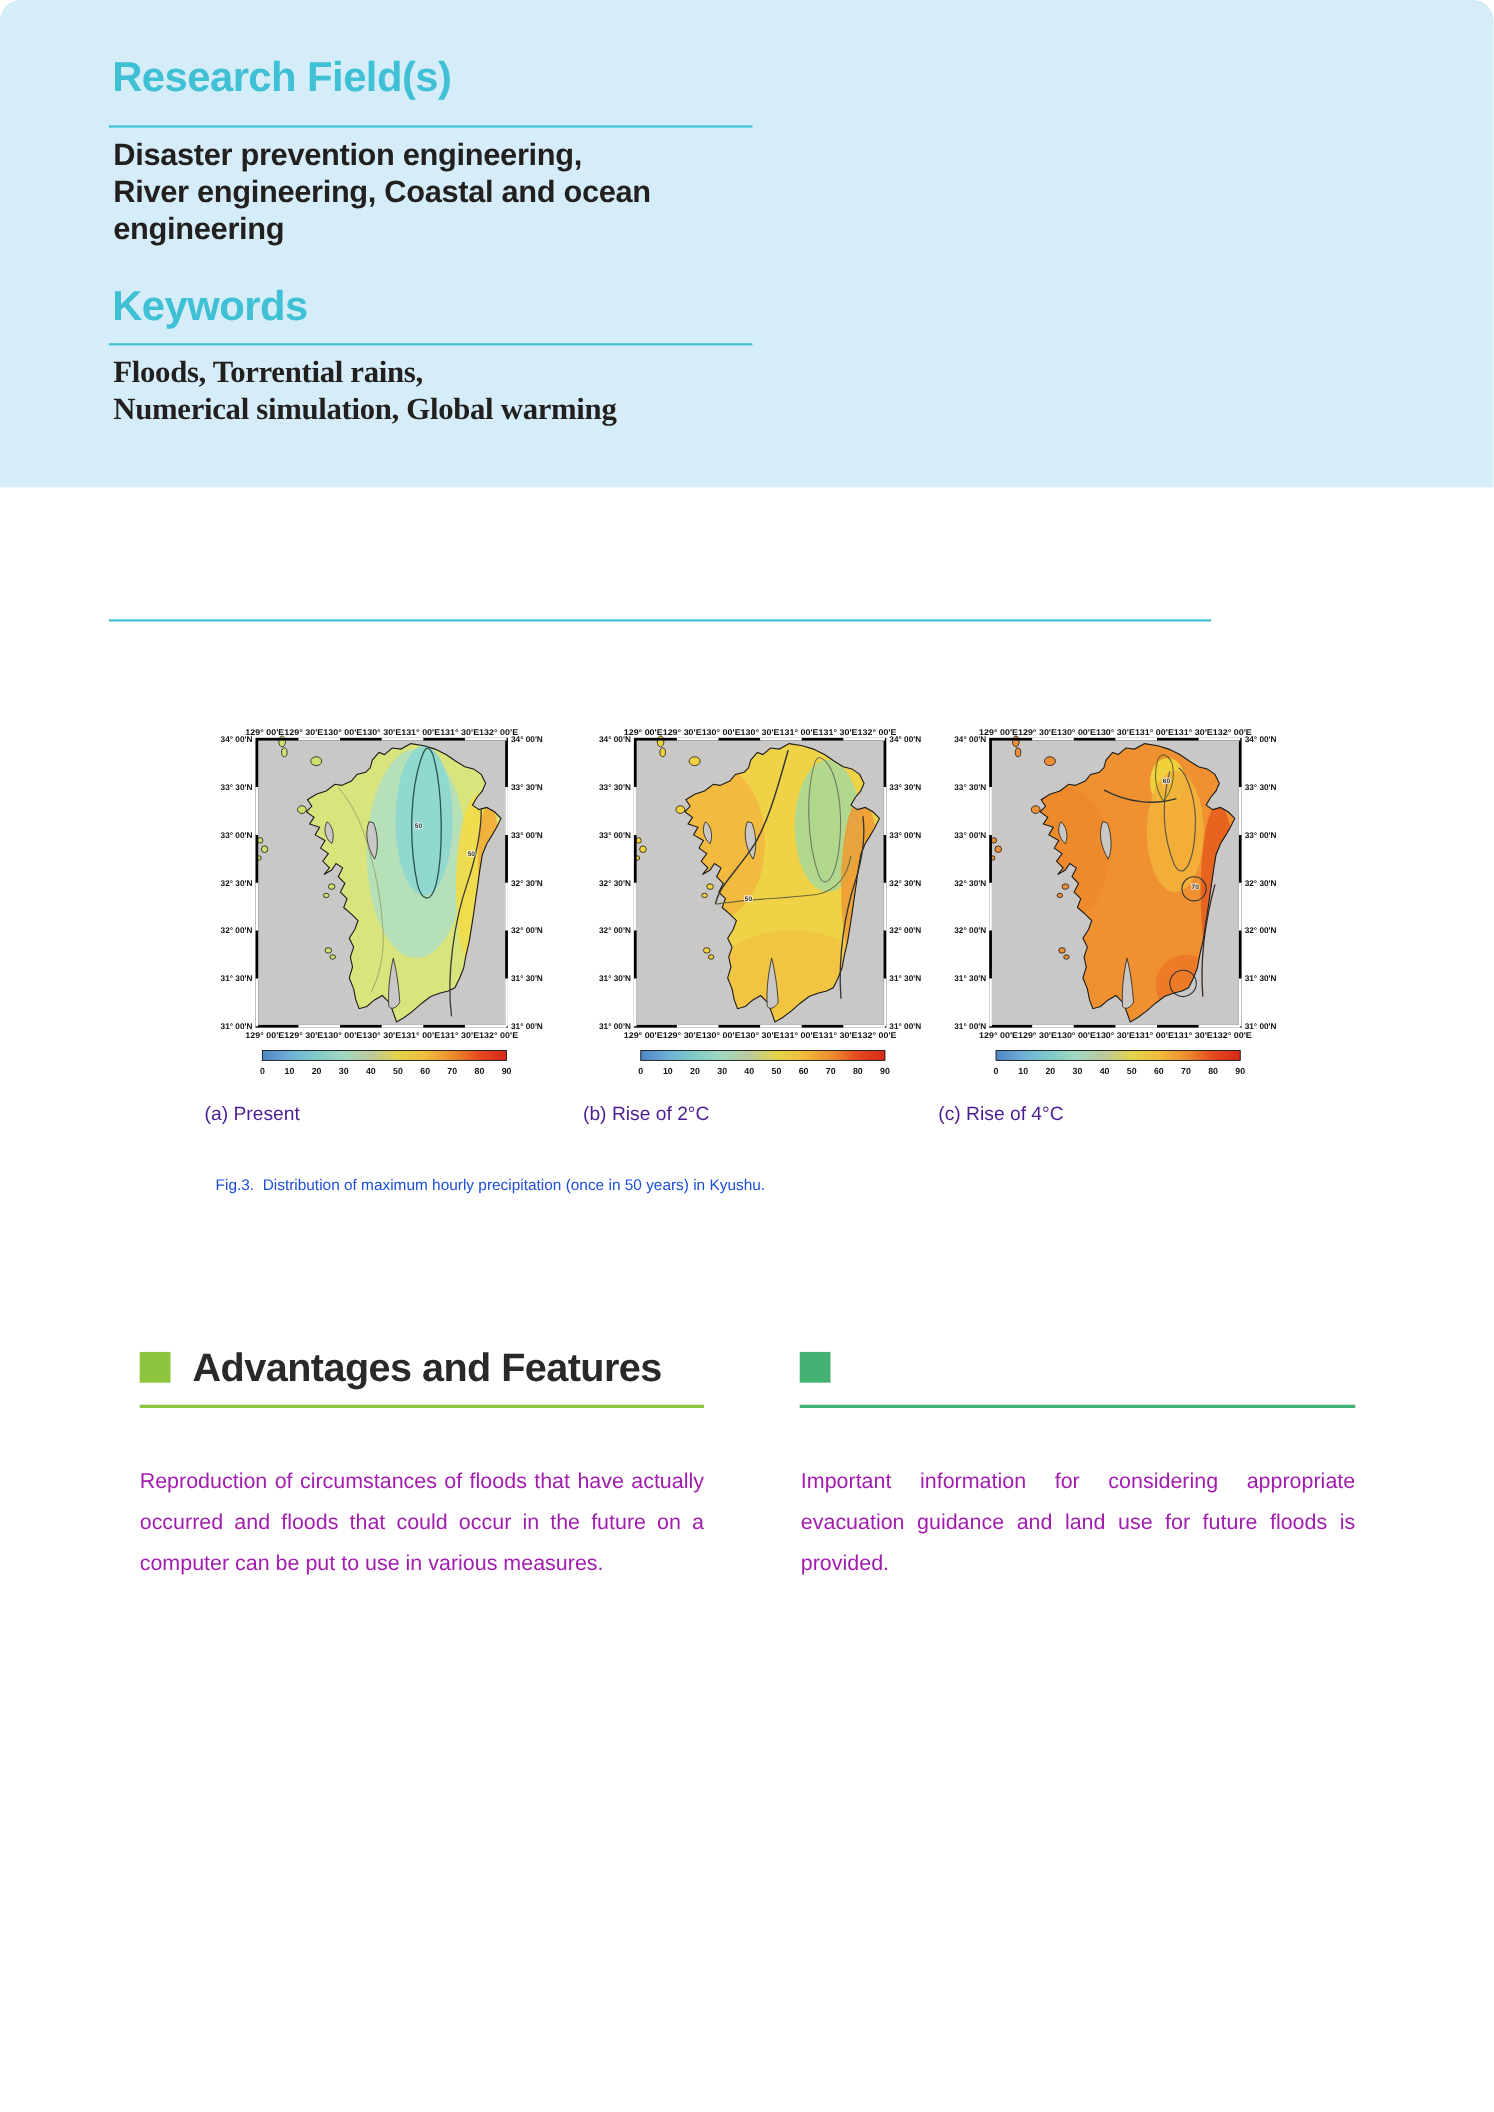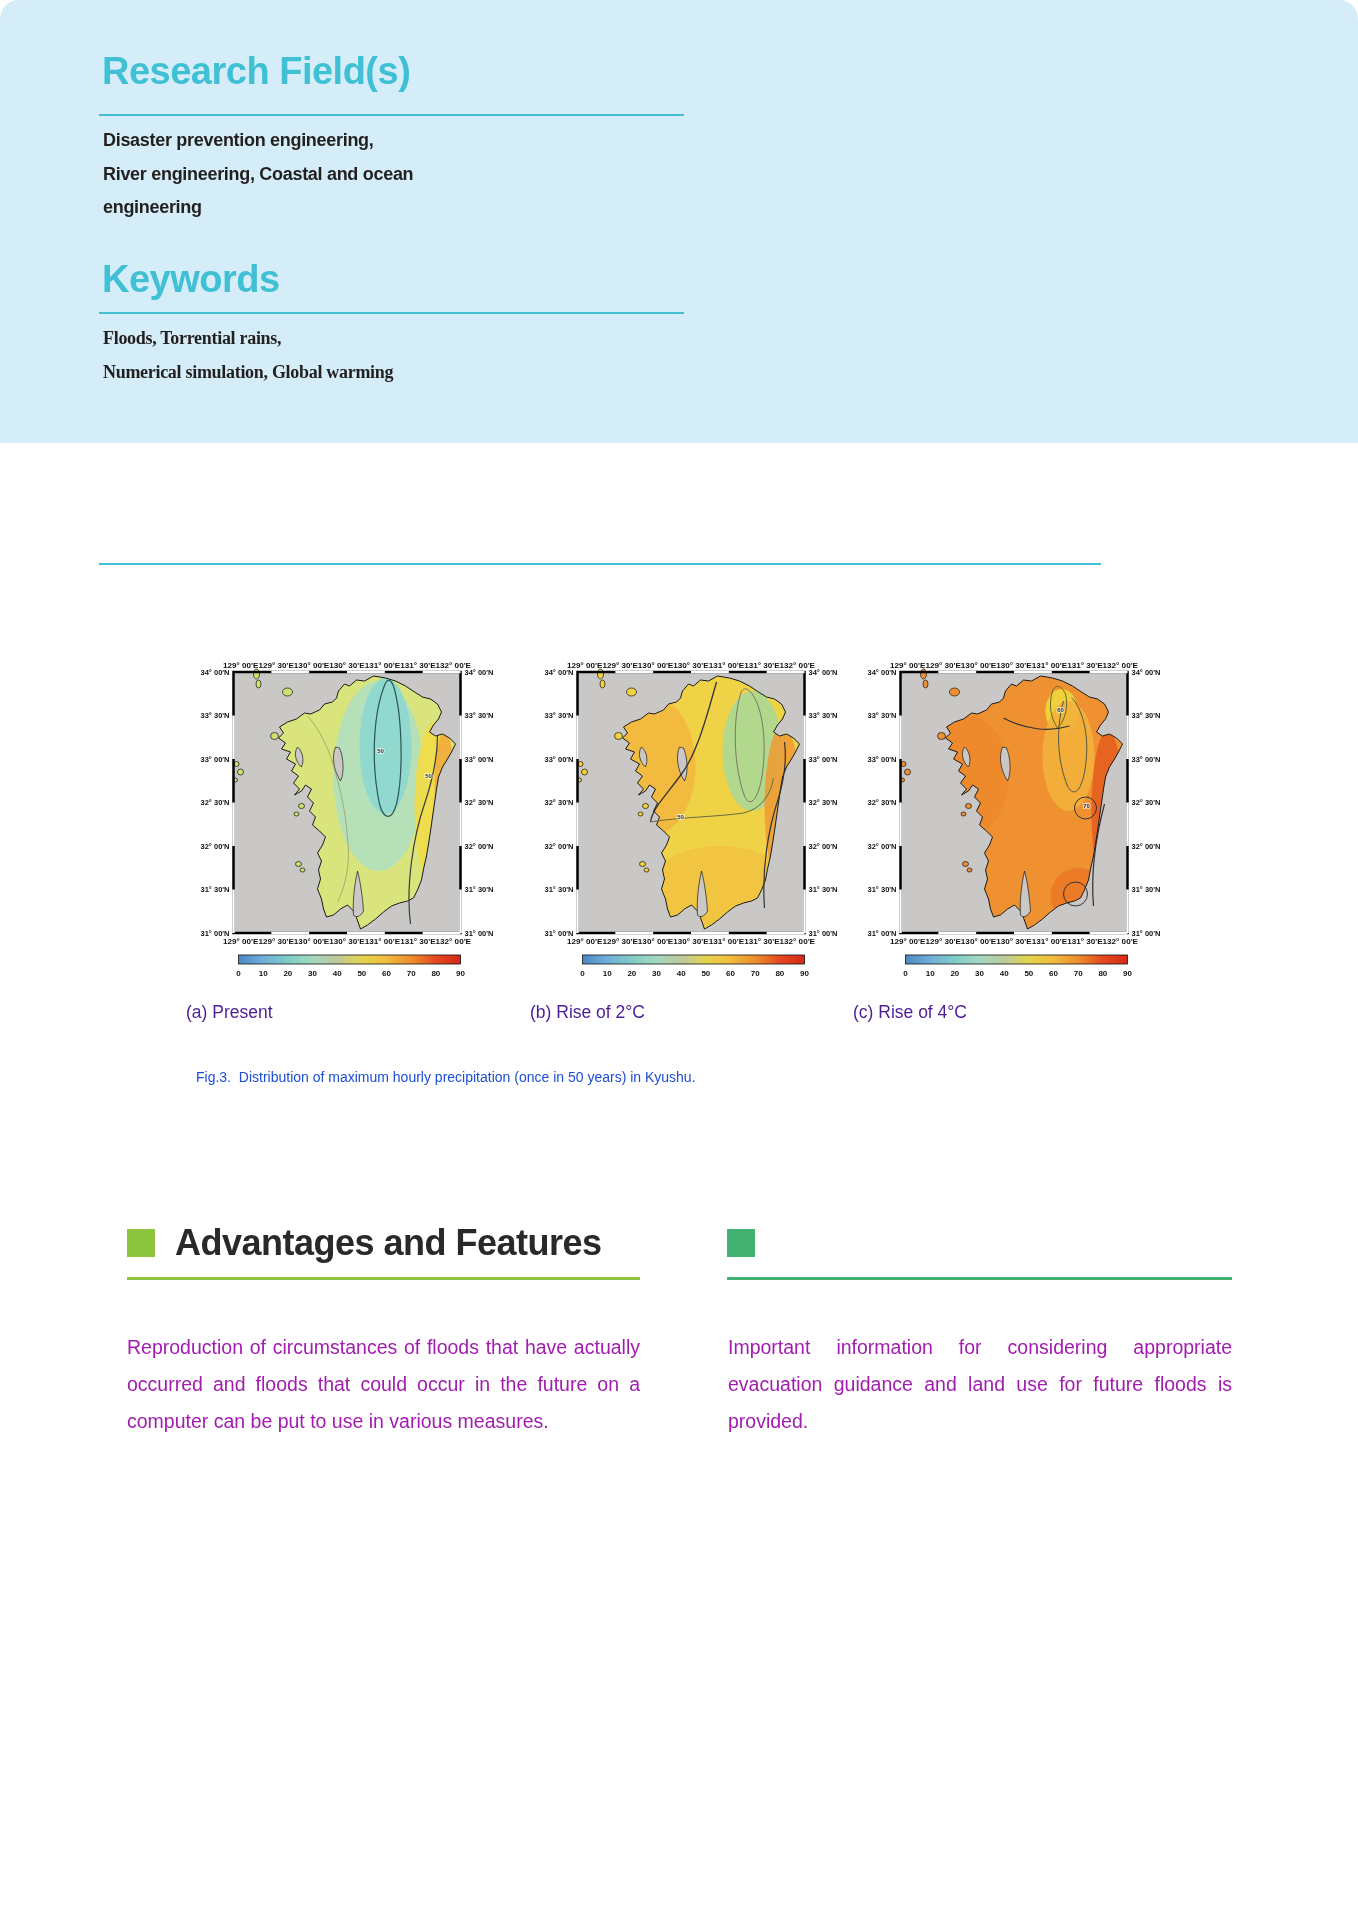--- a/index.html
+++ b/index.html
@@ -2,21 +2,21 @@
 <html style="--cyan: #3fc0d5; --band: #d5edf9; --accent1: #8cc43d; --accent2: #43b172; --sdgblue: #4aa0d6; --g11: #F59D28; --g13: #3F7E44; --sea: #c9c8c6;"><head>
 <meta charset="utf-8">
 <style>
   html,body{margin:0;padding:0;background:#fff;}
   .page{position:relative;width:1358px;height:1676px;background:#ffffff;overflow:hidden;
         font-family:"Liberation Sans","DejaVu Sans",sans-serif;border-radius:19px;}
   .band{position:absolute;left:0;top:0;width:100%;height:443px;background:var(--band);}
   .footer-band{position:absolute;left:0;top:1822px;width:100%;height:98px;background:var(--band);}
   .h1cyan{position:absolute;margin:0;font-size:38px;font-weight:700;color:var(--cyan);letter-spacing:-0.5px;}
   .rule{position:absolute;height:2px;background:var(--cyan);}
-  .boldlines{position:absolute;font-size:18px;font-weight:700;color:#221f1f;line-height:33.5px;letter-spacing:-0.3px;}
+  .boldlines{position:absolute;font-size:28px;font-weight:700;color:#221f1f;line-height:33.5px;letter-spacing:-0.3px;}
   .midrule{position:absolute;left:99px;top:563px;width:1002px;height:2px;background:var(--cyan);}
   .map-block{position:absolute;top:656px;width:321px;height:325px;}
   .map-caption{position:absolute;top:1002px;width:321px;text-align:left;font-size:17.5px;color:#4c1d95;}
   .fig-caption{position:absolute;left:196px;top:1069px;font-size:14px;color:#1d4ed8;white-space:pre;}
   .sq{position:absolute;width:28px;height:28px;top:1229px;}
   .sq1{background:var(--accent1);} .sq2{background:var(--accent2);}
   .sec-title{position:absolute;top:1222px;margin:0;font-size:36px;font-weight:700;color:#2b2927;letter-spacing:-0.5px;}
   .sec-rule{position:absolute;top:1277px;height:2.5px;}
   .sec-rule.r1{background:var(--accent1);} .sec-rule.r2{background:var(--accent2);}
   .sec-body{position:absolute;top:1329px;font-size:19.5px;line-height:37px;color:#a21caf;text-align:justify;}

